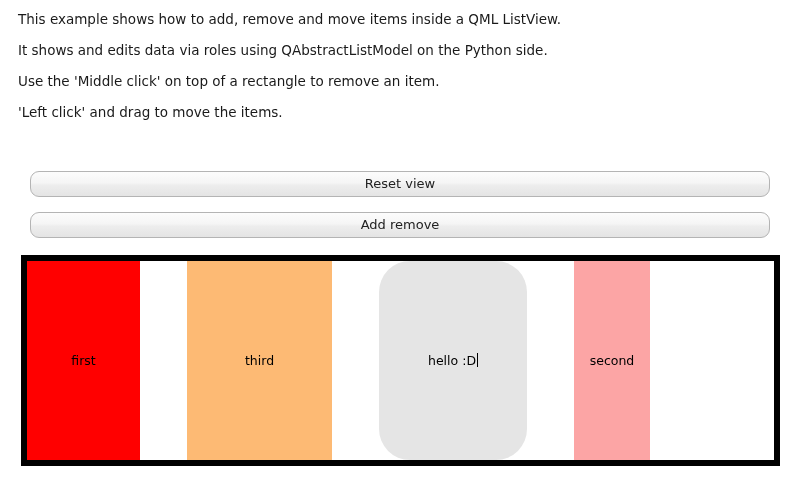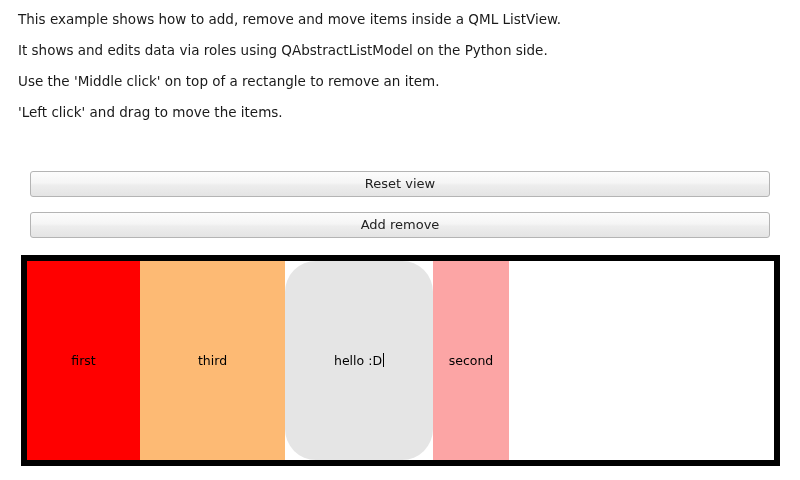--- a/index.html
+++ b/index.html
@@ -47,21 +47,21 @@
     left: 30px;
     top: 171px;
     width: 740px;
   }
   .qt-button {
     box-sizing: border-box;
     width: 740px;
     height: 26px;
     margin-bottom: 15px;
     border: 1px solid #b4b4b4;
-    border-radius: 3px;
+    border-radius: 9px;
     background: linear-gradient(to bottom, #fcfcfc 0%, #f5f5f5 45%, #ededed 55%, #e4e4e4 100%);
     color: #222222;
     font-family: "DejaVu Sans", "Liberation Sans", sans-serif;
     font-size: 13px;
     line-height: 24px;
     text-align: center;
     cursor: pointer;
     padding: 0;
     display: block;
   }
@@ -79,20 +79,21 @@
     overflow: hidden;
   }
   .listview-track {
     position: relative;
     width: 100%;
     height: 100%;
     display: flex;
     flex-direction: row;
     align-items: stretch;
     background: #ffffff;
+    gap: 47px;
   }
   .list-item {
     position: relative;
     height: 100%;
     flex: 0 0 auto;
     display: flex;
     align-items: center;
     justify-content: center;
     cursor: pointer;
     overflow: hidden;

